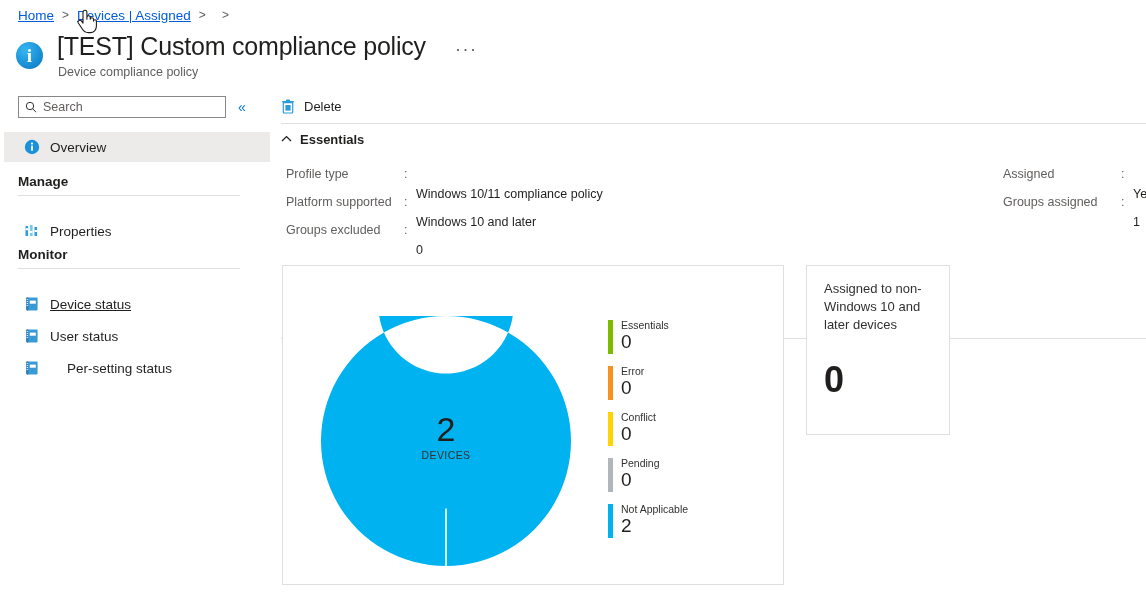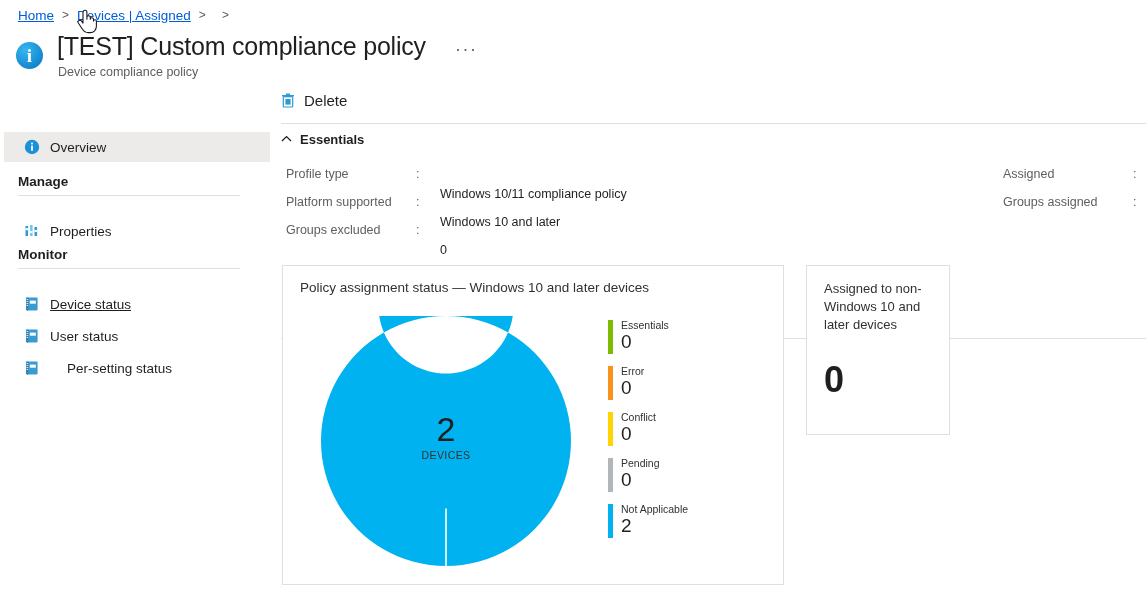--- a/index.html
+++ b/index.html
@@ -202,25 +202,25 @@
     position: absolute;
     left: 0;
     top: 0;
     width: 880px;
     height: 32px;
     display: flex;
     align-items: center;
   }
   .cmd-btn {
     display: flex;
-    align-items: flex-start;
+    align-items: center;
     height: 28px;
     padding: 0 10px 0 14px;
     cursor: pointer;
-    font-size: 15px;
+    font-size: 13px;
     color: #201f1e;
   }
   .cmd-btn .cmd-icon {
     width: 16px;
     height: 16px;
     margin-right: 8px;
     display: flex;
     align-items: center;
     justify-content: center;
   }
@@ -271,21 +271,20 @@
     position: absolute;
     left: 722px;
     top: 0;
     width: 200px;
   }
   .ess-row {
     height: 28px;
     display: flex;
     align-items: center;
     font-size: 12.5px;
-    gap: 12px;
   }
   .ess-key {
     color: #605e5c;
     white-space: nowrap;
   }
   .ess-left .ess-key { width: 118px; }
   .ess-right .ess-key { width: 118px; }
   .ess-colon {
     color: #605e5c;
     width: 12px;
@@ -439,20 +438,32 @@
   <div class="info-circle">
     <span class="glyph">i</span>
   </div>
   <div class="page-title">[TEST] Custom compliance policy</div>
   <div class="title-ellipsis">···</div>
   <div class="page-subtitle">Device compliance policy</div>
 </div>
 
 <div class="sidenav">
 
+  <div class="search-row">
+    <div class="search-box">
+      <span class="search-icon-wrap">
+        <svg width="12" height="12" viewBox="0 0 12 12" aria-hidden="true">
+          <circle cx="5" cy="5" r="3.7" fill="none" stroke="#323130" stroke-width="1"></circle>
+          <line x1="7.7" y1="7.7" x2="11" y2="11.2" stroke="#323130" stroke-width="1"></line>
+        </svg>
+      </span>
+      <input class="search-input" type="text" placeholder="Search" style="">
+    </div>
+    <span class="collapse-btn">«</span>
+  </div>
 
   <div class="nav-item selected" style="top:42px;">
     <span class="nav-icon">
       <svg width="16" height="16" viewBox="0 0 16 16" aria-hidden="true">
         <circle cx="8" cy="8" r="7.2" fill="#1b92d8"></circle>
         <circle cx="8" cy="4.6" r="1.05" fill="#ffffff"></circle>
         <rect x="7.1" y="6.6" width="1.8" height="5.2" rx="0.6" fill="#ffffff"></rect>
       </svg>
     </span>
     <span class="nav-label">Overview</span>
@@ -583,21 +594,20 @@
           <span class="ess-key">Groups assigned</span>
           <span class="ess-colon">:</span>
           <span class="ess-val">1</span>
         </div>
       </div>
     </div>
   </div>
   <div class="ess-divider"></div>
 
   <div class="card card-chart">
-    <div class="card-title">Policy assignment status — Windows 10 and later devices</div>
 
     <div class="donut-wrap">
       <svg id="donut-svg" width="250" height="250" viewBox="0 0 250 250" aria-hidden="true">
           <path d="M 125 0 A 125 125 0 1 1 124.99 0 ZM 125 57.5 A 67.5 67.5 0 1 0 124.99 57.5 Z" fill-rule="evenodd" fill="#00B2F0"></path>
           <line x1="125" y1="192.5" x2="125" y2="250" stroke="#ffffff" stroke-width="1.6"></line>
         </svg>
       <div class="donut-center-num">2</div>
       <div class="donut-center-label">DEVICES</div>
     </div>
 

